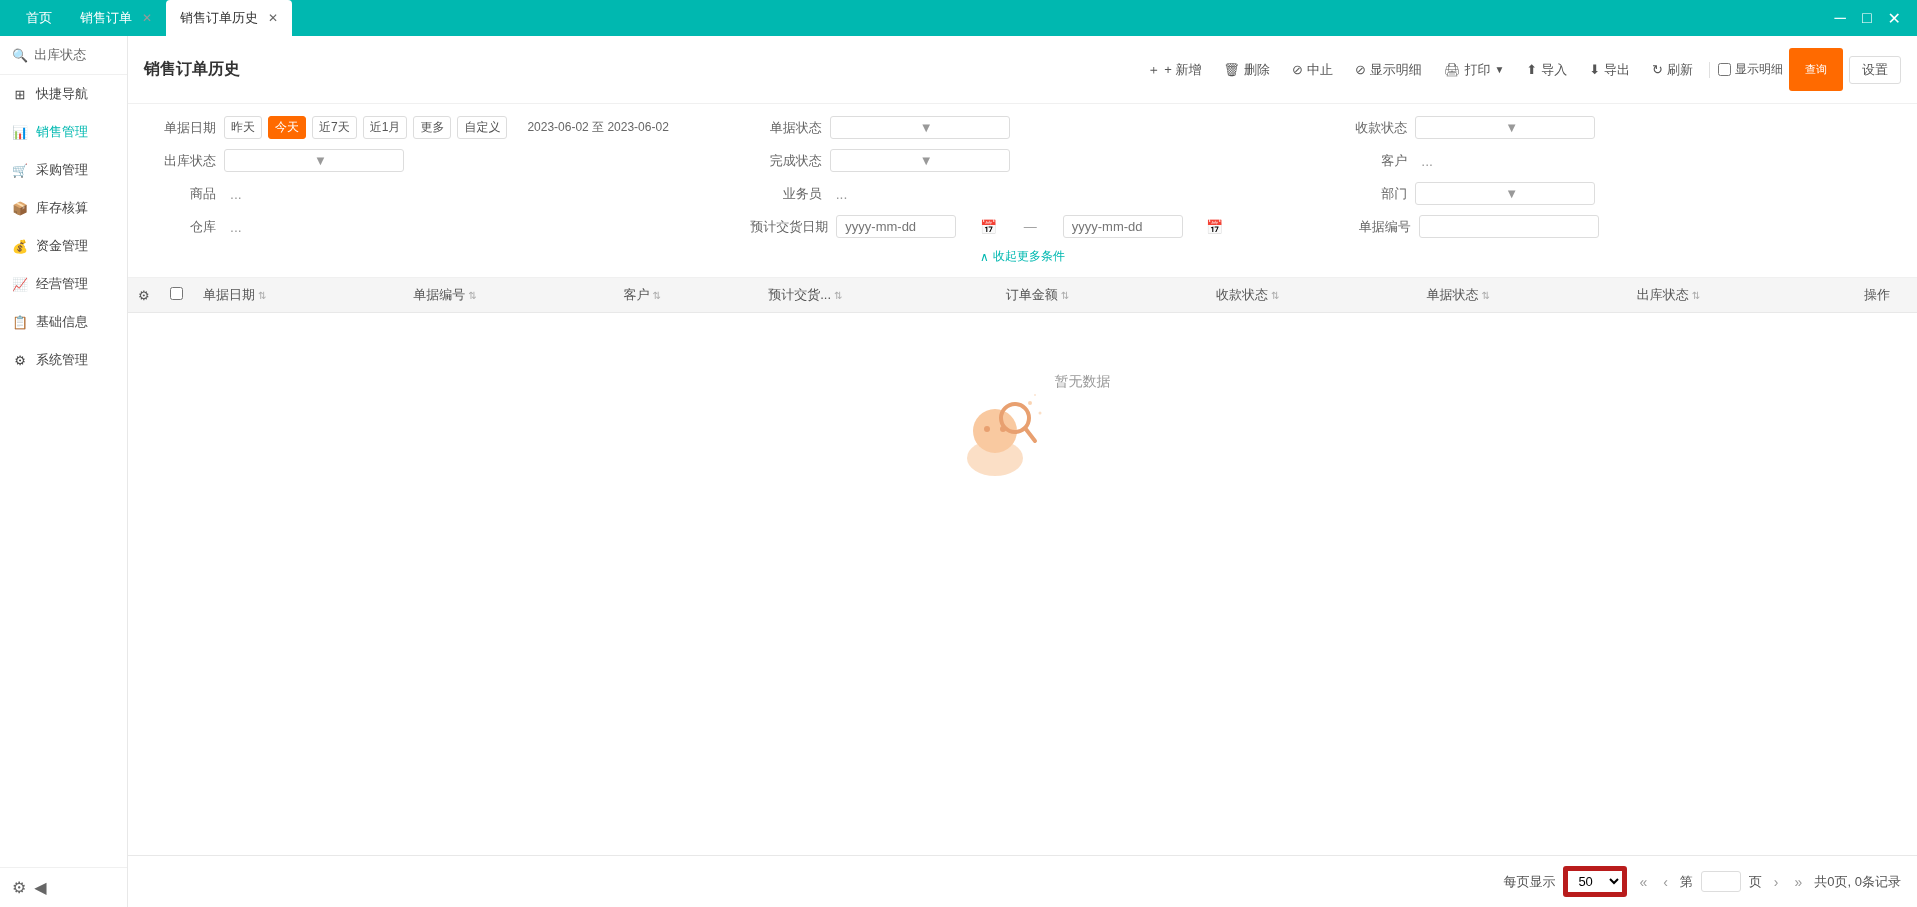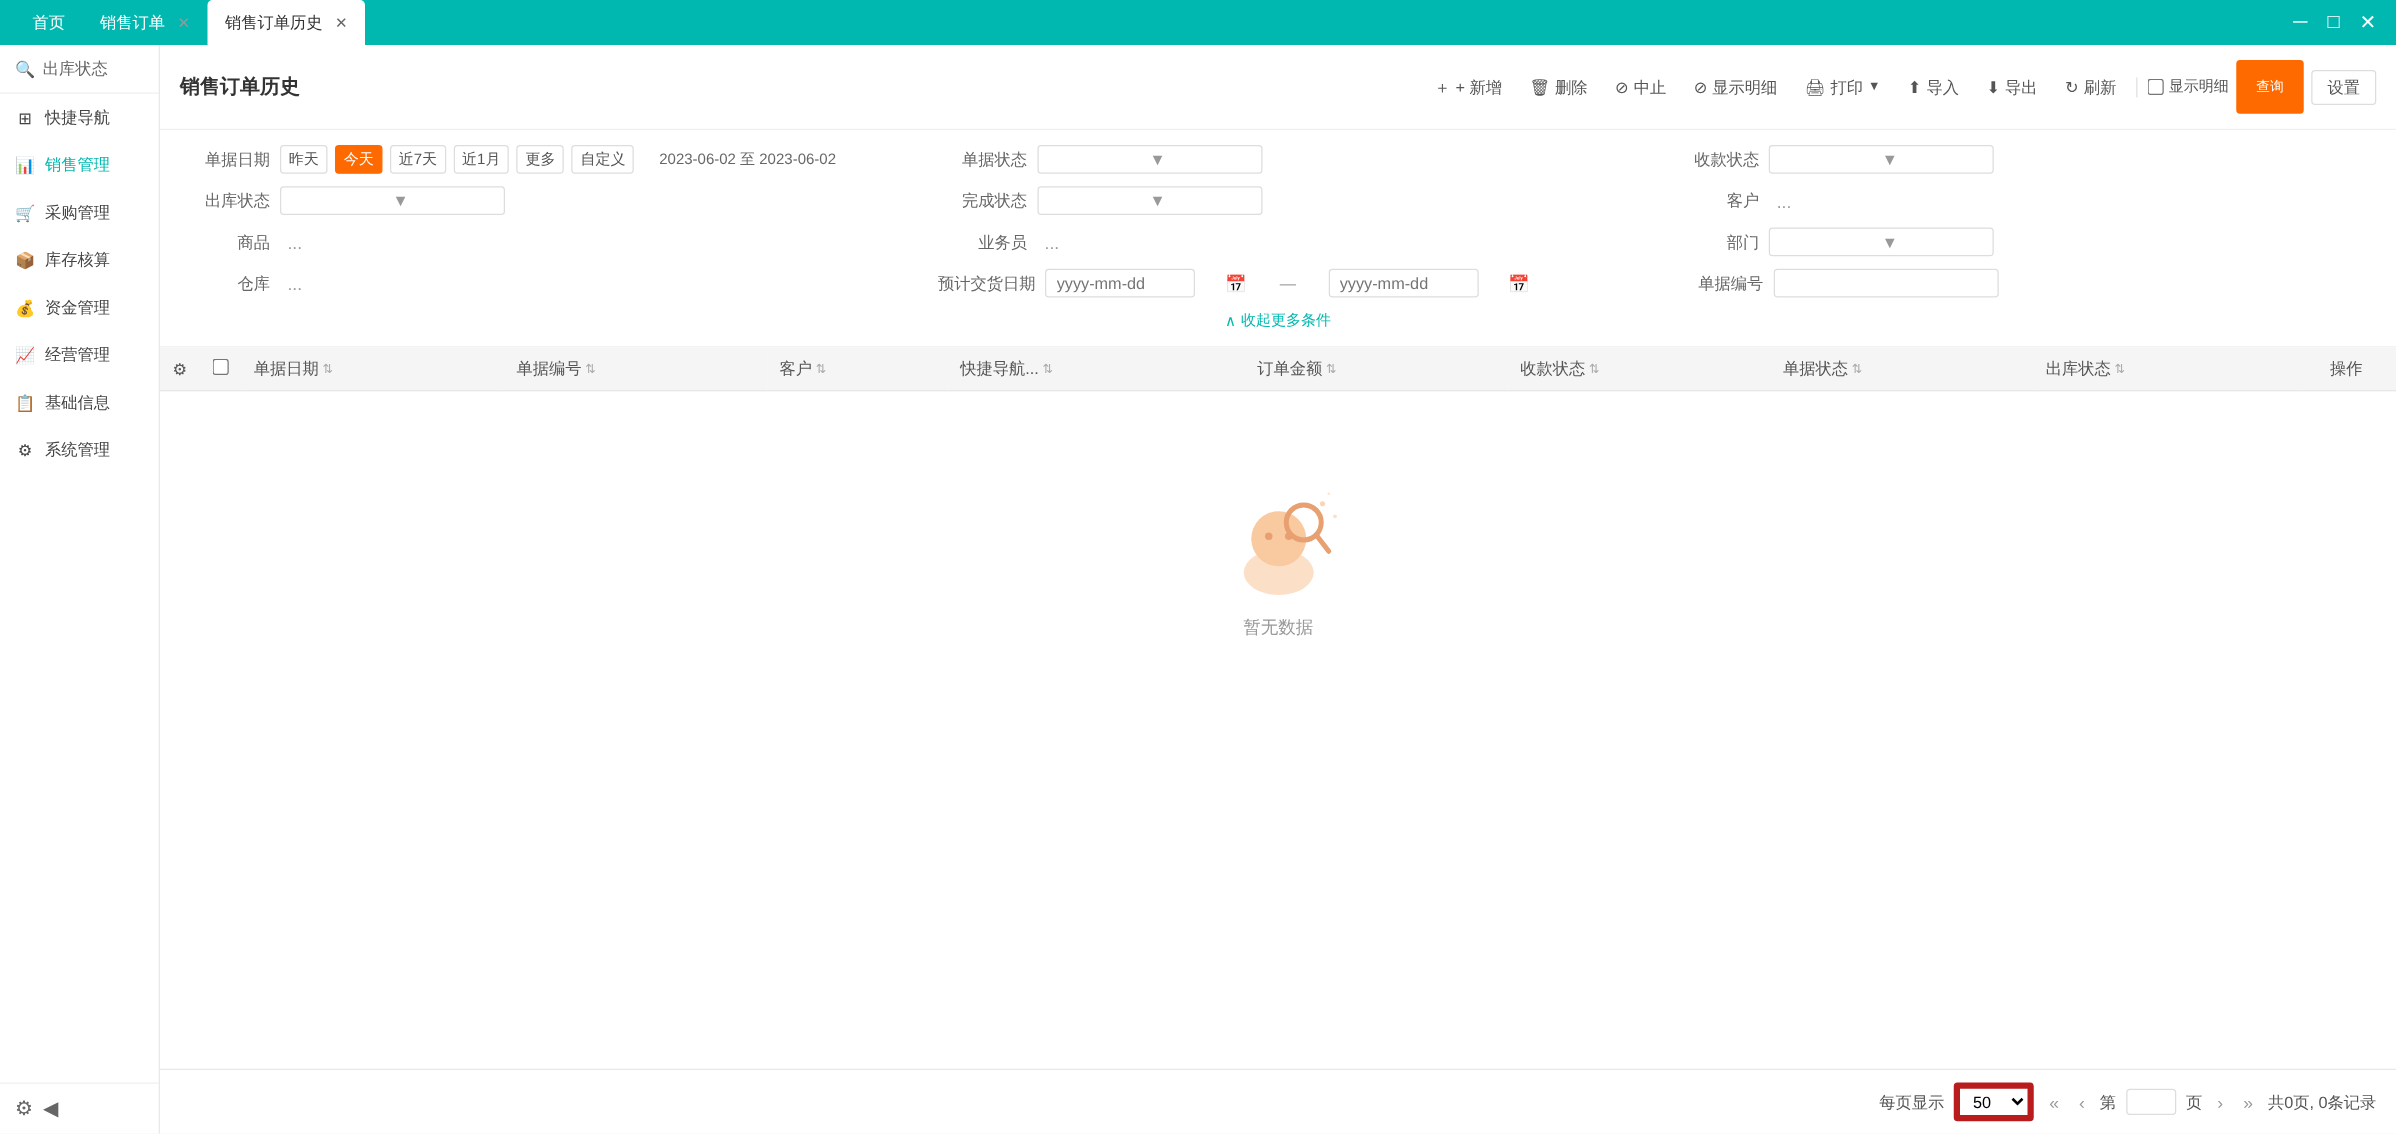--- a/index.html
+++ b/index.html
@@ -63,21 +63,21 @@
     .table-area { flex: 1; overflow: auto; padding: 0; }
     .data-table { width: 100%; border-collapse: collapse; }
     .data-table th { background: #f5f5f5; padding: 8px 10px; text-align: left; font-weight: 500; font-size: 13px; color: #555; border-bottom: 1px solid #e8e8e8; white-space: nowrap; }
     .data-table td { padding: 8px 10px; border-bottom: 1px solid #f0f0f0; font-size: 13px; }
     .th-sort { display: flex; align-items: center; gap: 3px; cursor: pointer; }
     .sort-icon { font-size: 10px; color: #aaa; }
     .th-gear { width: 32px; text-align: center; cursor: pointer; }
     .th-checkbox { width: 32px; text-align: center; }
 
     
-    .empty-state { display: flex; flex-direction: column; align-items: center; justify-content: center; padding: 60px 0; }
+    .empty-state { display: flex; flex-direction: row; justify-content: center; padding: 60px 0; }
     .empty-text { color: #999; font-size: 14px; }
 
     
     .pagination { display: flex; align-items: center; justify-content: flex-end; padding: 10px 16px; border-top: 1px solid #e8e8e8; gap: 8px; flex-shrink: 0; background: #fff; }
     .page-size-label { font-size: 13px; color: #555; }
     .page-size-select { border: 5px solid #b91c1c; border-radius: 3px; padding: 2px 6px; font-size: 13px; background: #fff; cursor: pointer; }
     .page-nav-btn { border: none; background: none; color: #999; cursor: pointer; font-size: 14px; padding: 2px 4px; }
     .page-num-input { border: 1px solid #ddd; border-radius: 3px; width: 40px; text-align: center; padding: 2px 4px; font-size: 13px; }
     .page-info { font-size: 13px; color: #555; }
 
@@ -332,21 +332,21 @@
               </div>
             </th>
             <th>
               <div class="th-sort">
                 <span>客户</span>
                 <span class="sort-icon">⇅</span>
               </div>
             </th>
             <th>
               <div class="th-sort">
-                <span>快捷导航...</span>
+                <span>预计交货...</span>
                 <span class="sort-icon">⇅</span>
               </div>
             </th>
             <th>
               <div class="th-sort">
                 <span>订单金额</span>
                 <span class="sort-icon">⇅</span>
               </div>
             </th>
             <th>

